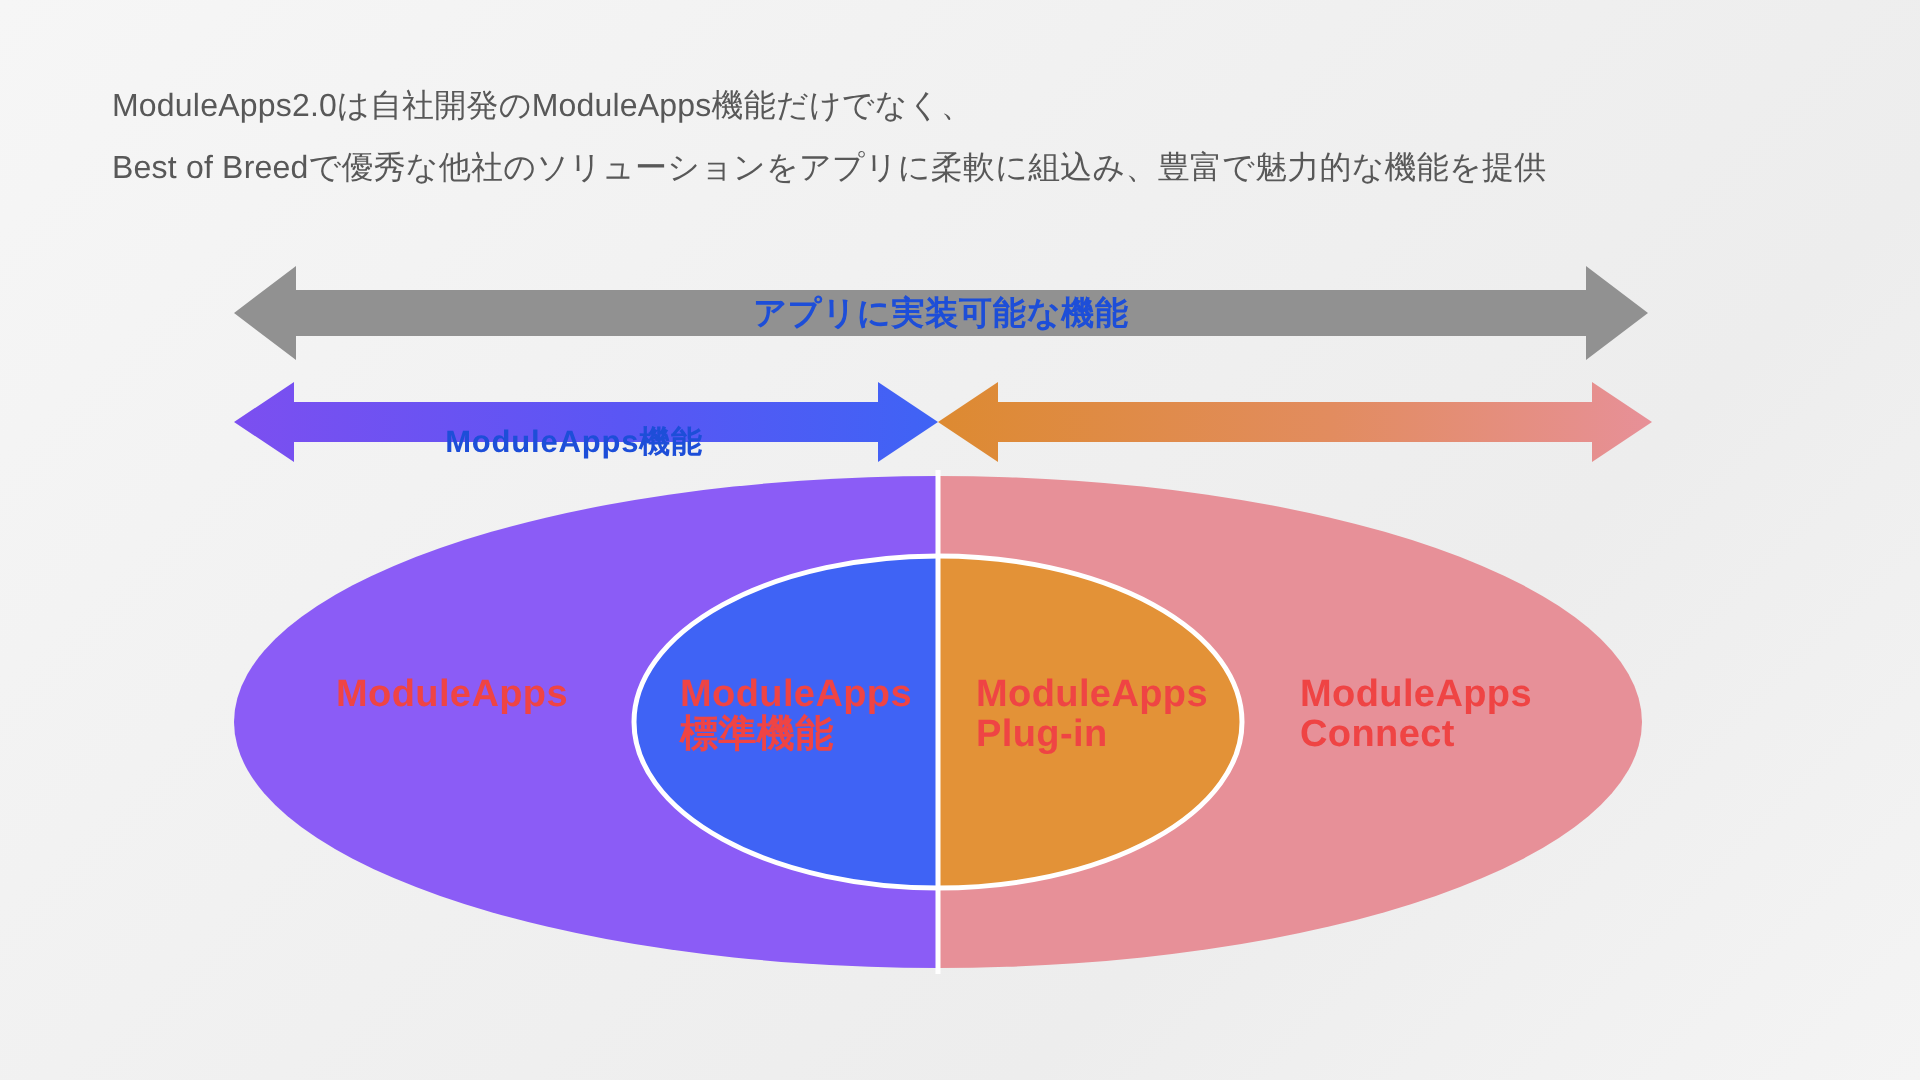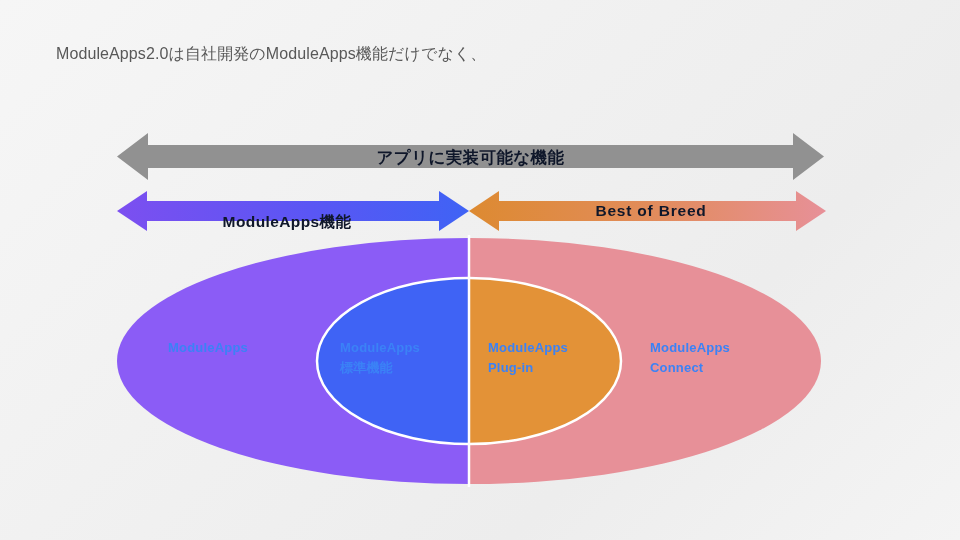--- a/index.html
+++ b/index.html
@@ -42,21 +42,21 @@
     position: absolute;
     left: 0;
     top: 0;
     width: 960px;
     height: 540px;
     pointer-events: none;
   }
 
   .arrow-label {
     position: absolute;
-    color: #0f172a;
+    color: #1d4ed8;
     font-weight: bold;
     text-align: center;
     white-space: nowrap;
     letter-spacing: 0.4px;
   }
 
   #label-gray {
     left: 117px;
     top: 146px;
     width: 707px;
@@ -86,40 +86,41 @@
   #venn {
     position: absolute;
     left: 0;
     top: 0;
     width: 960px;
     height: 540px;
   }
 
   .venn-label {
     position: absolute;
-    color: #3b82f6;
+    color: #ef4444;
     font-weight: bold;
-    font-size: 13px;
+    font-size: 19px;
     line-height: 20px;
     white-space: nowrap;
     letter-spacing: 0.2px;
   }
 
   #venn-label-customize { left: 168px; top: 338px; }
   #venn-label-standard  { left: 340px; top: 338px; }
   #venn-label-plugin    { left: 488px; top: 338px; }
   #venn-label-connect   { left: 650px; top: 338px; }
 </style>
 </head>
 <body>
 
 <div id="slide">
 
   <div id="heading">
     <span class="line">ModuleApps2.0は自社開発のModuleApps機能だけでなく、</span>
+    <span class="line">Best of Breedで優秀な他社のソリューションをアプリに柔軟に組込み、豊富で魅力的な機能を提供</span>
   </div>
 
   <svg id="venn" viewBox="0 0 960 540">
     <defs>
       <clipPath id="clip-left-half">
         <rect x="0" y="0" width="469" height="540"></rect>
       </clipPath>
       <clipPath id="clip-right-half">
         <rect x="469" y="0" width="491" height="540"></rect>
       </clipPath>
@@ -185,15 +186,14 @@
 
     <polygon points="117,211 147,191 147,201 439,201 439,191 469,211 439,231 439,221 147,221 147,231" fill="url(#grad-purple)"></polygon>
 
     <polygon points="469,211 499,191 499,201 796,201 796,191 826,211 796,231 796,221 499,221 499,231" fill="url(#grad-orange)"></polygon>
   </svg>
 
   <div class="arrow-label" id="label-gray">アプリに実装可能な機能</div>
 
   <div class="arrow-label" id="label-purple">ModuleApps機能</div>
 
-  <div class="arrow-label" id="label-orange">Best of Breed</div>
 
 </div>
 
 </body></html>

